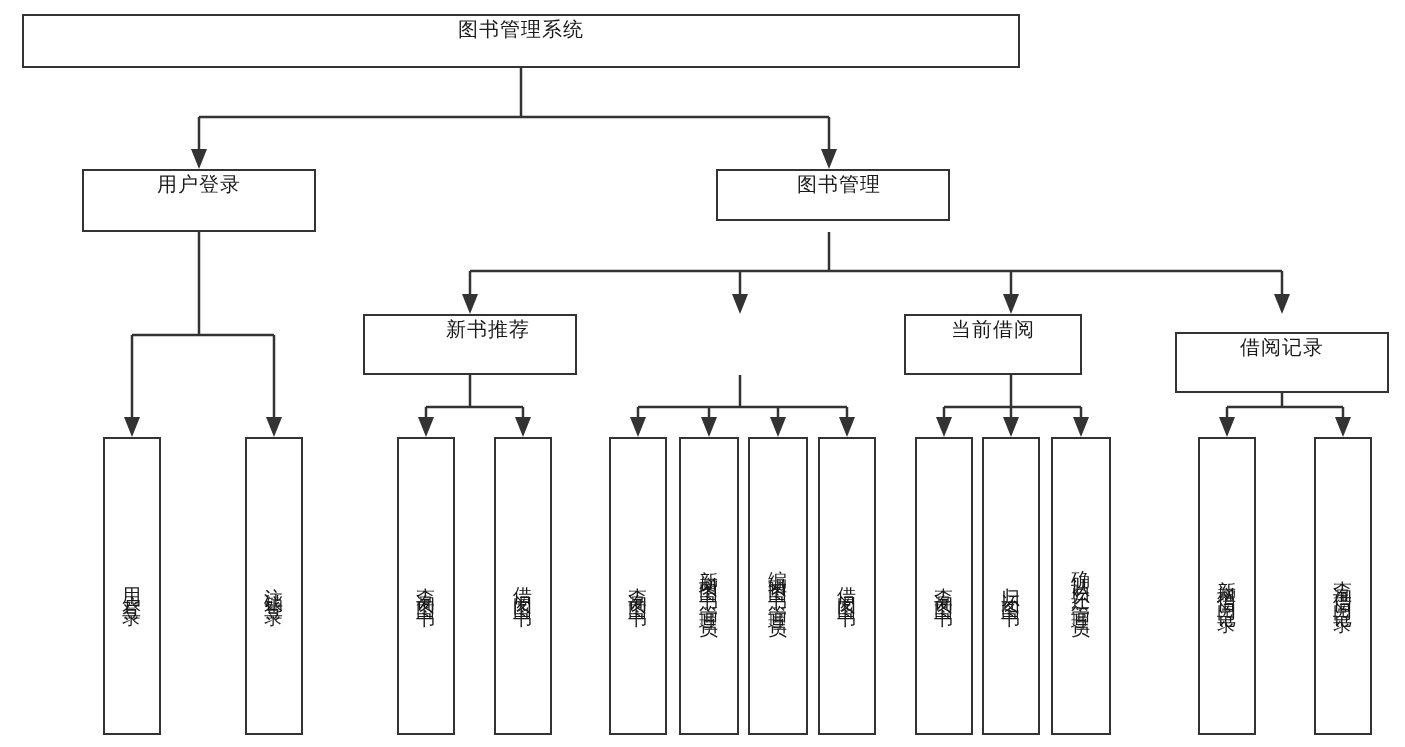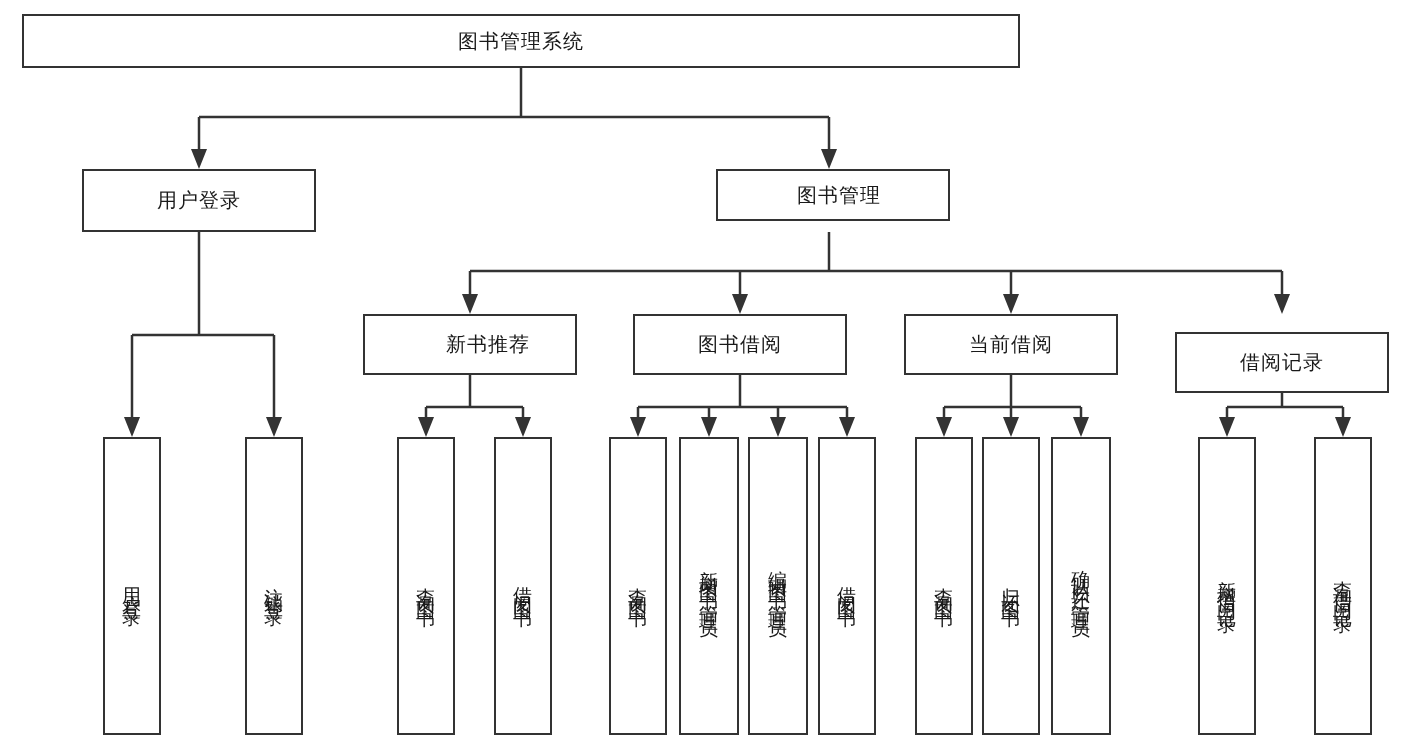--- a/index.html
+++ b/index.html
@@ -16,21 +16,21 @@
     left: 0; top: 0;
     width: 1405px; height: 747px;
     z-index: 1;
   }
   .node {
     position: absolute;
     box-sizing: border-box;
     background: #ffffff;
     border: 2px solid #333333;
     display: flex;
-    align-items: center;
+    align-items: flex-start;
     justify-content: center;
     color: #1a1a1a;
     z-index: 2;
     font-family: Liberation Serif, serif;
   }
   .node .lbl {
     font-size: 20px;
     letter-spacing: 1px;
     white-space: nowrap;
   }
@@ -157,24 +157,21 @@
   <div class="node" style="left:82px; top:169px; width:234px; height:63px;">
     <span class="lbl">用户登录</span>
   </div>
   <div class="node" style="left:716px; top:169px; width:234px; height:52px;padding-left:12px;">
     <span class="lbl">图书管理</span>
   </div>
 
   <div class="node" style="left:363px; top:314px; width:214px; height:61px;padding-left:36px;">
     <span class="lbl">新书推荐</span>
   </div>
-  <div class="node" style="left:633px; top:314px; width:214px; height:61px;">
-    <span class="lbl">图书借阅</span>
-  </div>
-  <div class="node" style="left:904px; top:314px; width:214px; height:61px;">
+  <div class="node" style="left:904px; top:314px; width:178px; height:61px;">
     <span class="lbl">当前借阅</span>
   </div>
   <div class="node" style="left:1175px; top:332px; width:214px; height:61px;">
     <span class="lbl">借阅记录</span>
   </div>
 
   <div class="leaf" style="left:103px; width:58px;">
     <span class="vlbl">用户登录</span>
   </div>
   <div class="leaf" style="left:245px; width:58px;">

